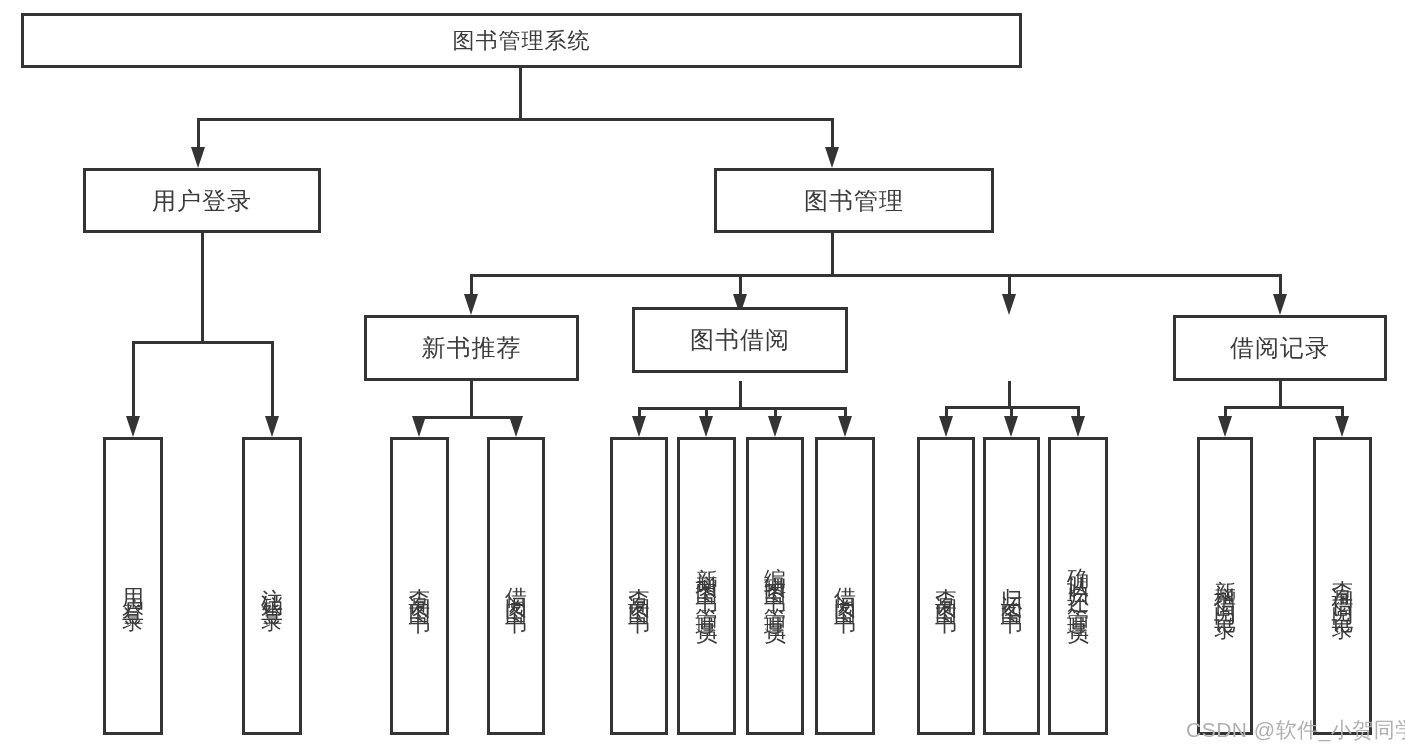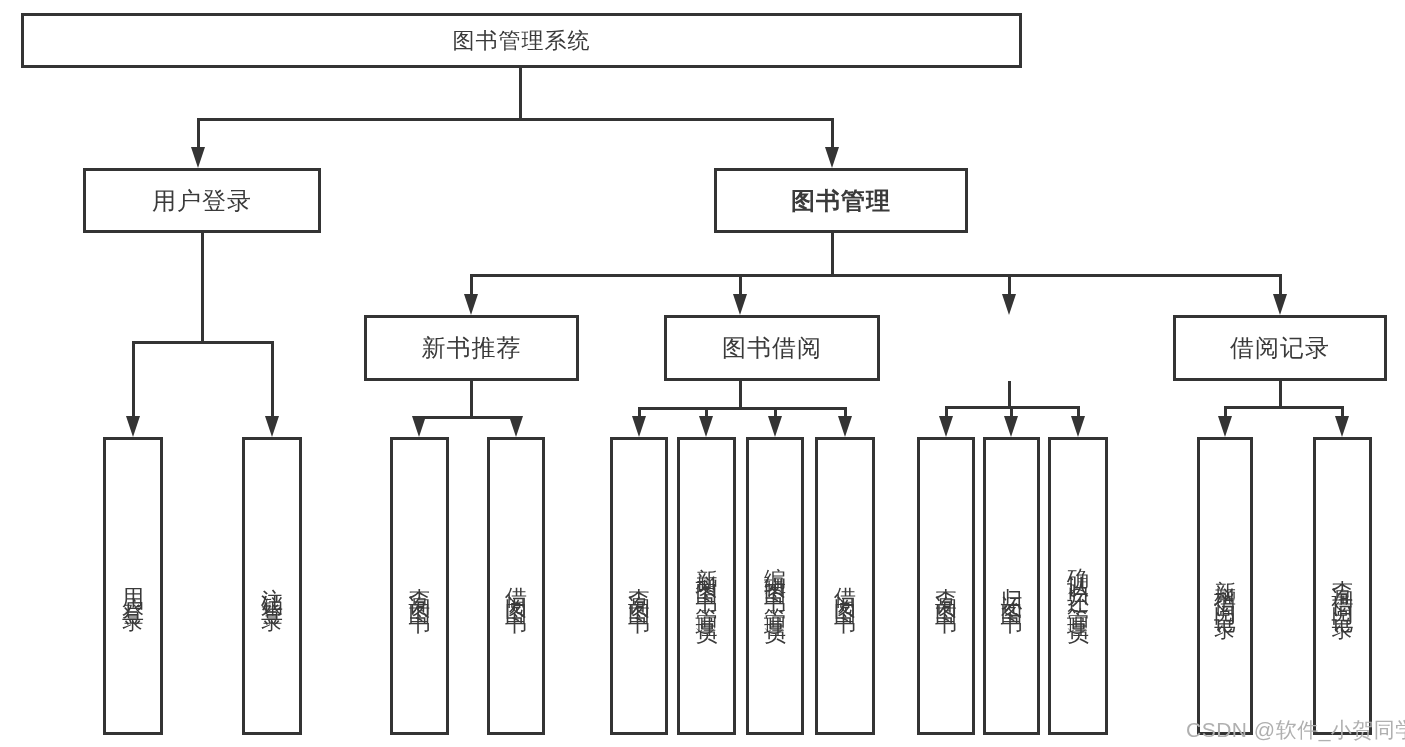--- a/index.html
+++ b/index.html
@@ -16,24 +16,24 @@
   }
   .h{font-size:24px;letter-spacing:1px;}
   .v{
     writing-mode:vertical-rl;text-orientation:mixed;
     font-size:22px;letter-spacing:8px;line-height:1;
   }
   
   #b-root{left:21px;top:13px;width:1001px;height:55px;font-size:22px;}
   
   #b-user-login{left:83px;top:168px;width:238px;height:65px;}
-  #b-book-mgmt{left:714px;top:168px;width:254px;height:65px;font-weight:bold;}
+  #b-book-mgmt{left:714px;top:168px;width:280px;height:65px;}
   
   #b-new-book{left:364px;top:315px;width:215px;height:66px;}
-  #b-borrow{left:632px;top:315px;width:216px;height:66px;margin-left:32px;}
+  #b-borrow{left:632px;top:307px;width:216px;height:66px;}
   #b-current{left:901px;top:315px;width:217px;height:66px;}
   #b-records{left:1173px;top:315px;width:214px;height:66px;}
   
   .leaf{top:437px;height:298px;}
   #l-user-login{left:103px;width:60px;}
   #l-logout{left:242px;width:60px;}
   #l-nb-query{left:390px;width:59px;}
   #l-nb-borrow{left:487px;width:58px;}
   #l-bb-query{left:610px;width:58px;}
   #l-bb-add{left:677px;width:59px;}

